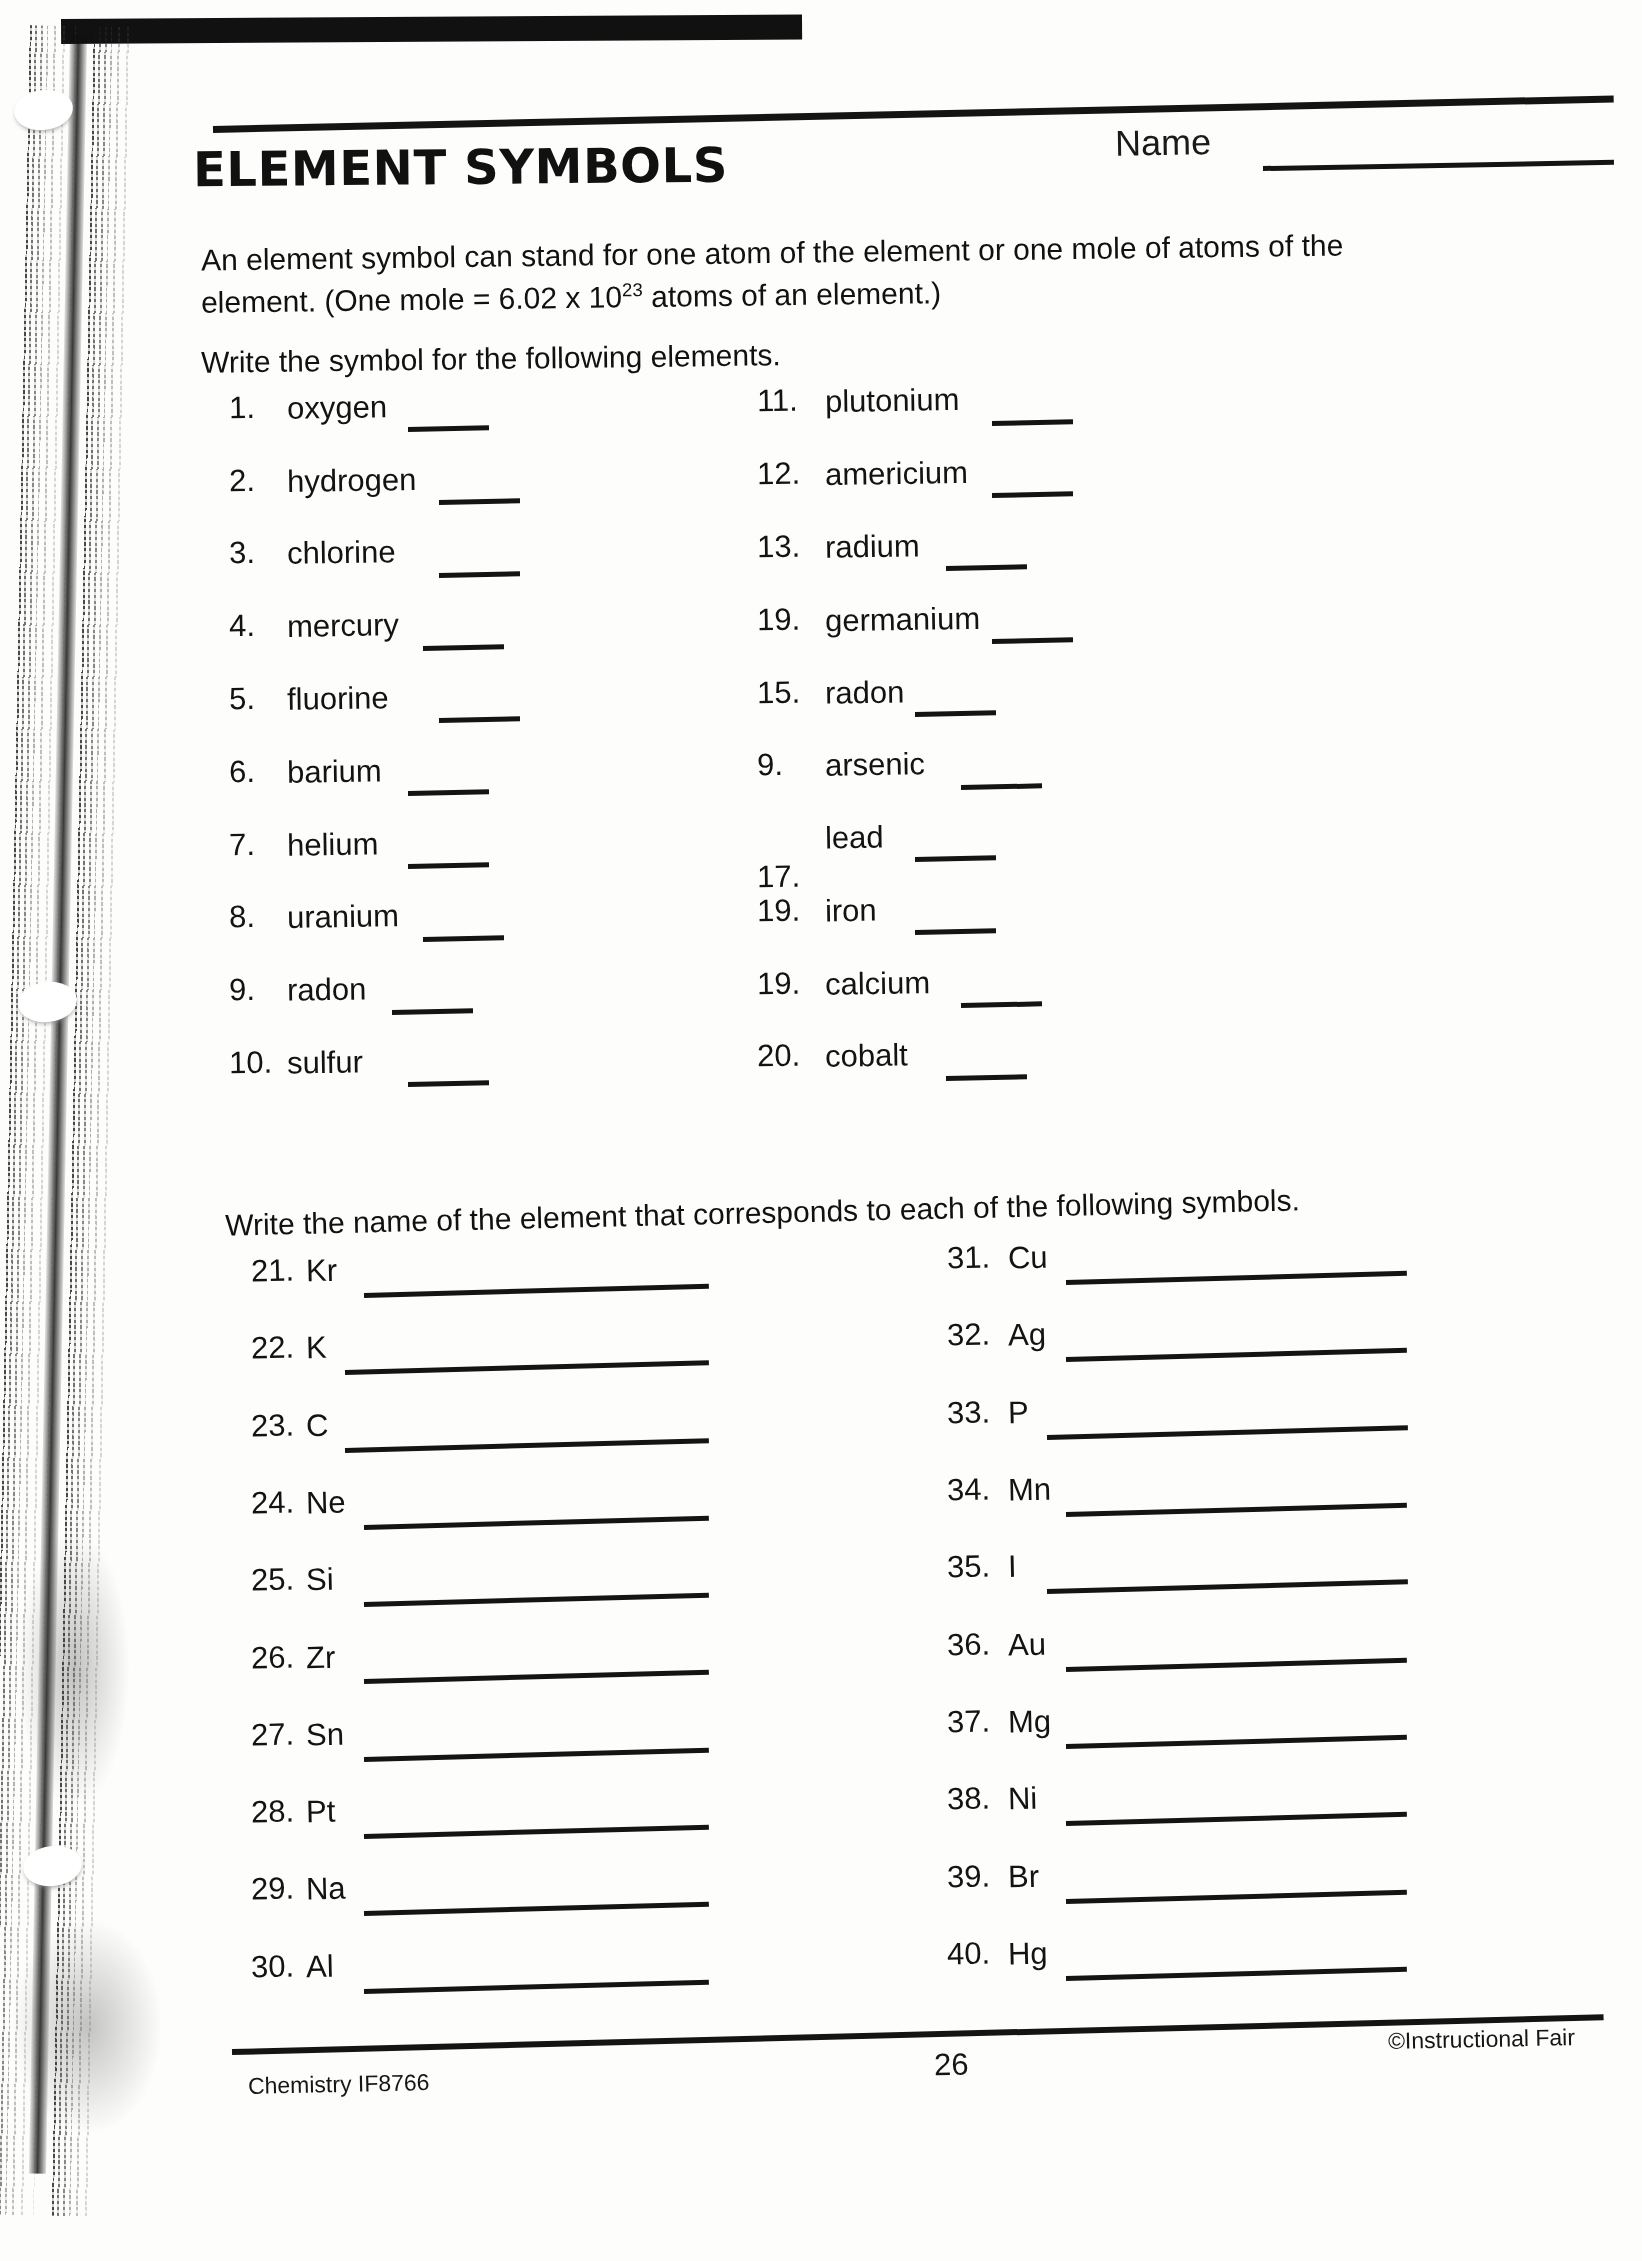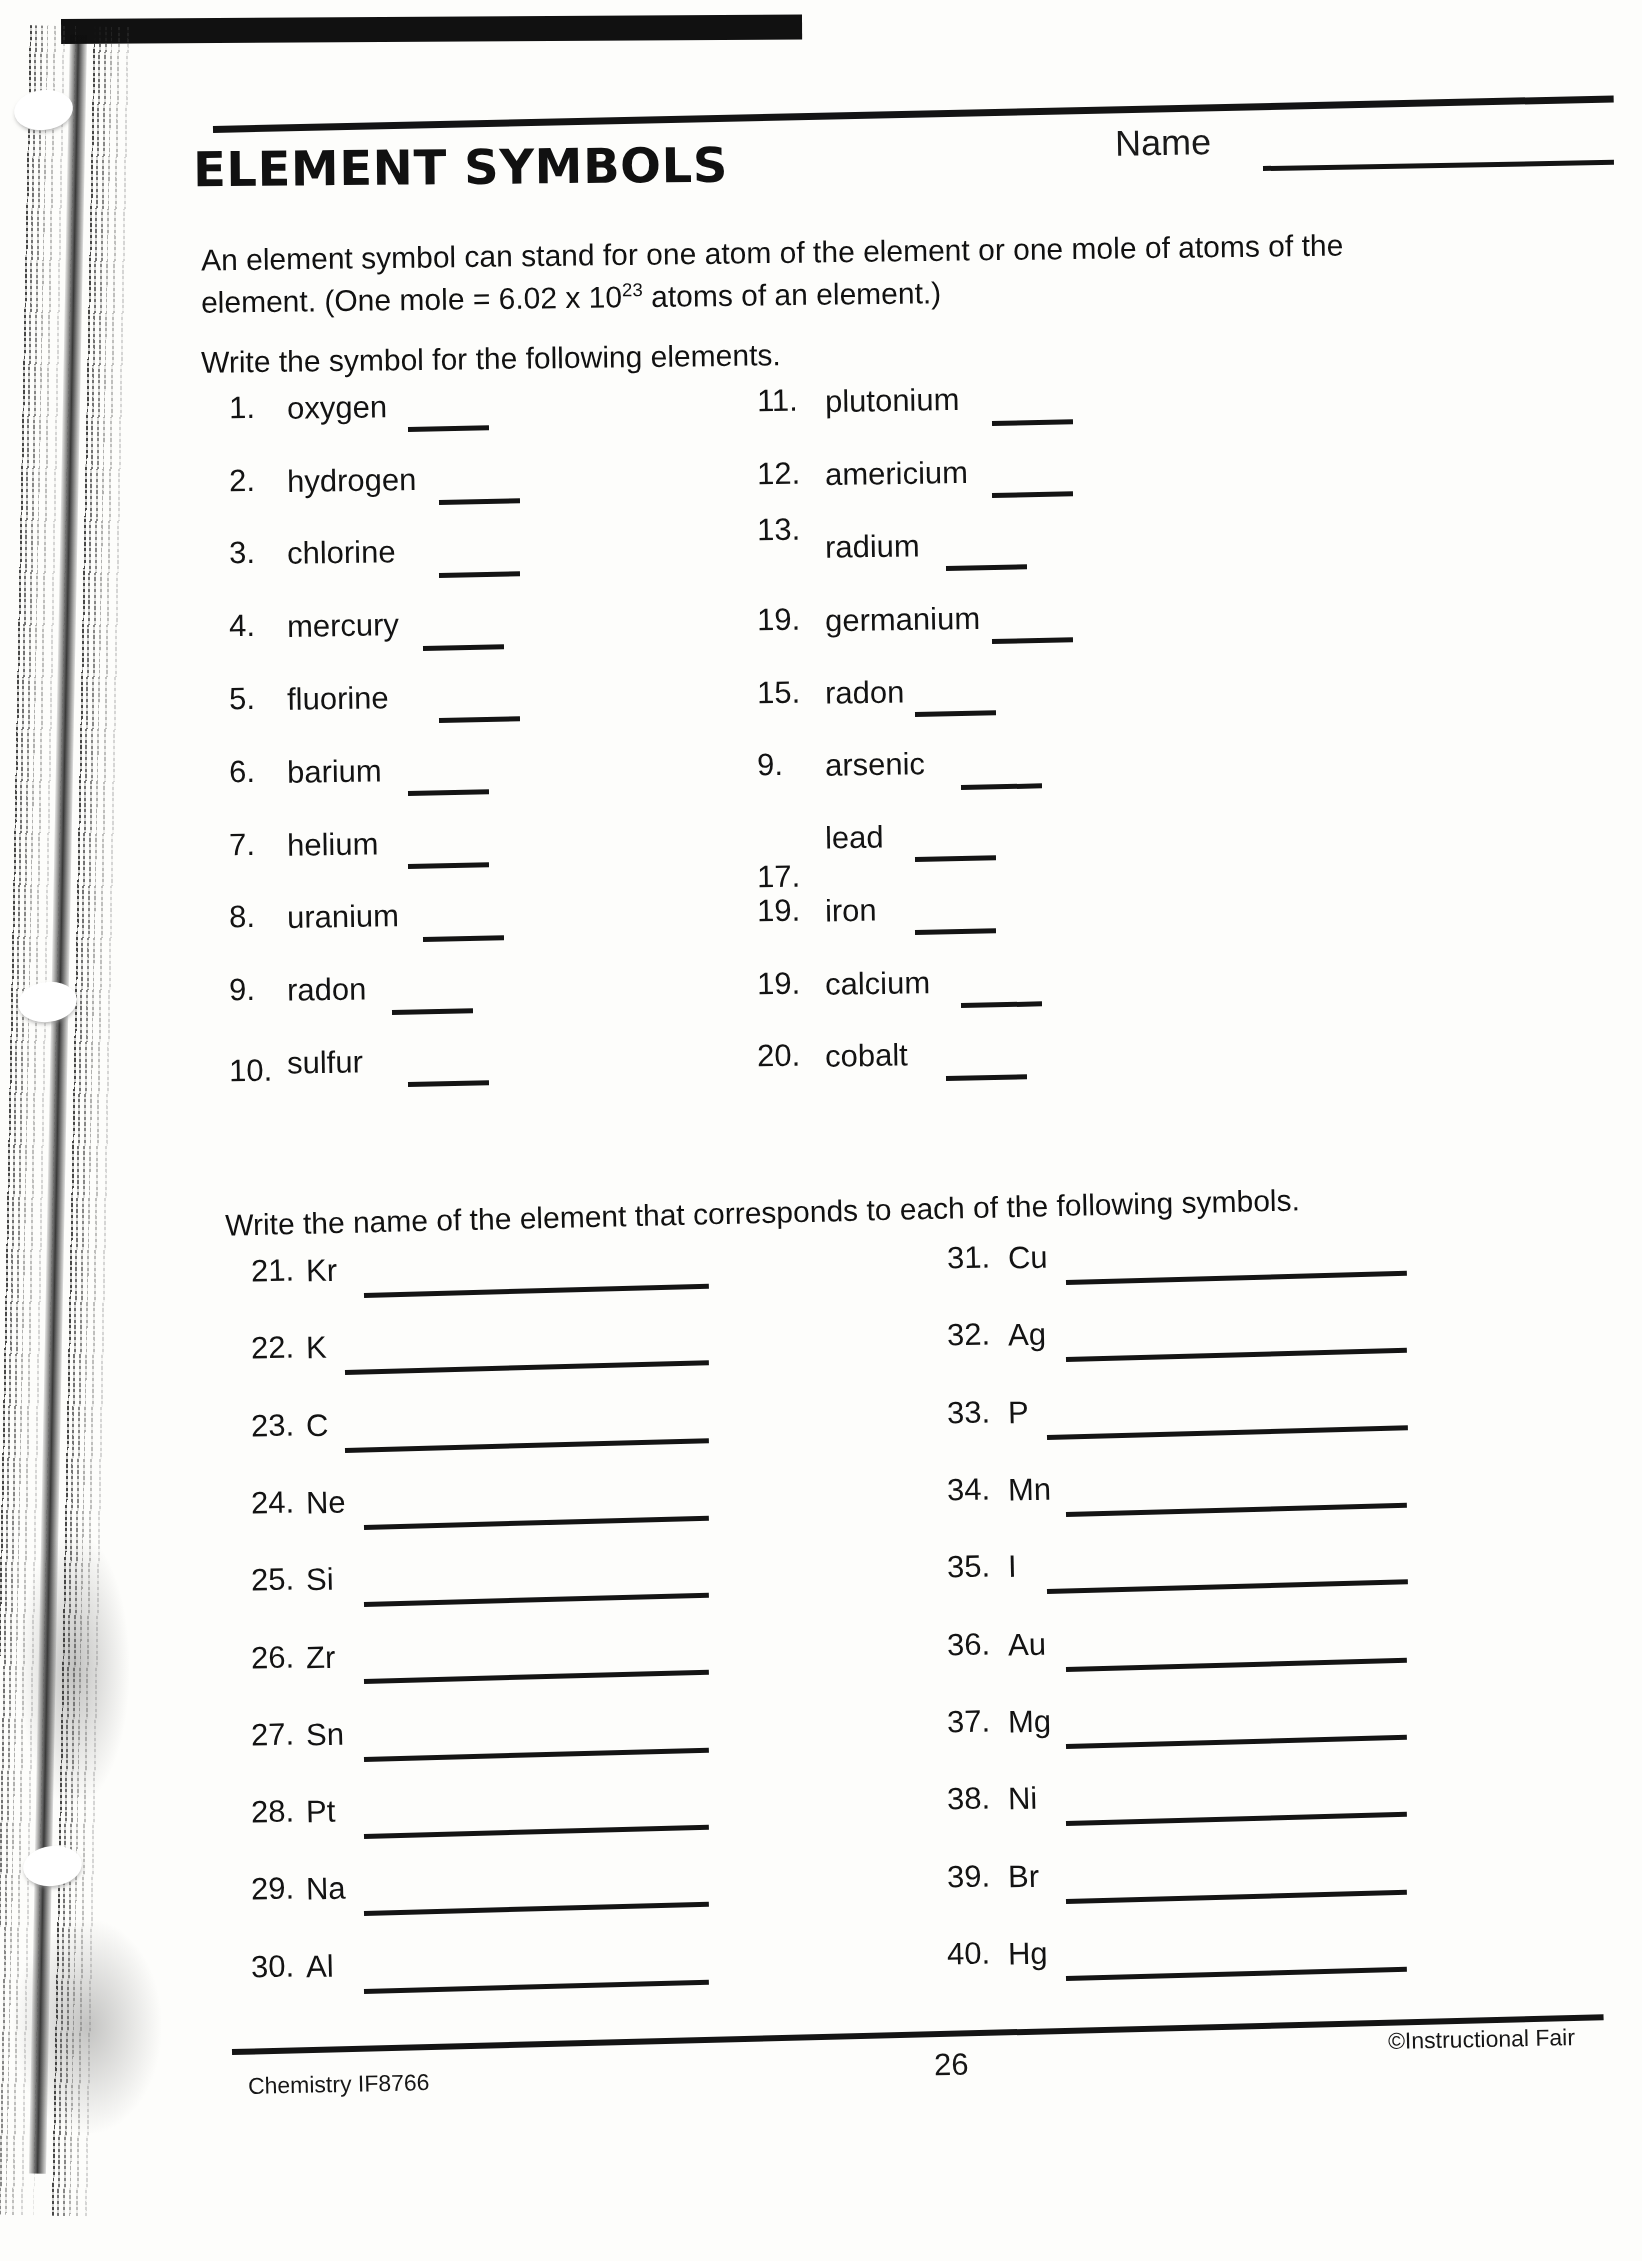--- a/index.html
+++ b/index.html
@@ -224,32 +224,32 @@
         <div class="blank" style="width: 81px; left: 408px; top: 791px; transform: rotate(-1.15deg);"></div>
         <div class="qnum" style="left: 229px; top: 827px; transform: rotate(-0.9deg);">7.</div>
         <div class="qlabel" style="left: 287px; top: 827px; transform: rotate(-0.9deg);">helium</div>
         <div class="blank" style="width: 81px; left: 408px; top: 864px; transform: rotate(-1.15deg);"></div>
         <div class="qnum" style="left: 229px; top: 899px; transform: rotate(-0.9deg);">8.</div>
         <div class="qlabel" style="left: 287px; top: 899px; transform: rotate(-0.9deg);">uranium</div>
         <div class="blank" style="width: 81px; left: 423px; top: 937px; transform: rotate(-1.15deg);"></div>
         <div class="qnum" style="left: 229px; top: 972px; transform: rotate(-0.9deg);">9.</div>
         <div class="qlabel" style="left: 287px; top: 972px; transform: rotate(-0.9deg);">radon</div>
         <div class="blank" style="width: 81px; left: 392px; top: 1010px; transform: rotate(-1.15deg);"></div>
-        <div class="qnum" style="left: 229px; top: 1045px; transform: rotate(-0.9deg); margin-top: 8px;">10.</div>
+        <div class="qnum" style="left: 229px; top: 1045px; transform: rotate(-0.9deg);">10.</div>
         <div class="qlabel" style="left: 287px; top: 1045px; transform: rotate(-0.9deg);">sulfur</div>
         <div class="blank" style="width: 81px; left: 408px; top: 1082px; transform: rotate(-1.15deg);"></div>
       </div>
     <div id="s1-right">
         <div class="qnum" style="left: 757px; top: 383px; transform: rotate(-0.9deg);">11.</div>
         <div class="qlabel" style="left: 825px; top: 383px; transform: rotate(-0.9deg);">plutonium</div>
         <div class="blank" style="width: 81px; left: 992px; top: 421px; transform: rotate(-1.15deg);"></div>
         <div class="qnum" style="left: 757px; top: 456px; transform: rotate(-0.9deg);">12.</div>
         <div class="qlabel" style="left: 825px; top: 456px; transform: rotate(-0.9deg);">americium</div>
         <div class="blank" style="width: 81px; left: 992px; top: 493px; transform: rotate(-1.15deg);"></div>
-        <div class="qnum" style="left: 757px; top: 512px; transform: rotate(-0.9deg); text-align: right;">13.</div>
+        <div class="qnum" style="left: 757px; top: 529px; transform: rotate(-0.9deg); text-align: right;">13.</div>
         <div class="qlabel" style="left: 825px; top: 529px; transform: rotate(-0.9deg);">radium</div>
         <div class="blank" style="width: 81px; left: 946px; top: 566px; transform: rotate(-1.15deg);"></div>
         <div class="qnum" style="left: 757px; top: 602px; transform: rotate(-0.9deg);">19.</div>
         <div class="qlabel" style="left: 825px; top: 602px; transform: rotate(-0.9deg);">germanium</div>
         <div class="blank" style="width: 81px; left: 992px; top: 639px; transform: rotate(-1.15deg);"></div>
         <div class="qnum" style="left: 757px; top: 675px; transform: rotate(-0.9deg);">15.</div>
         <div class="qlabel" style="left: 825px; top: 675px; transform: rotate(-0.9deg);">radon</div>
         <div class="blank" style="width: 81px; left: 915px; top: 712px; transform: rotate(-1.15deg);"></div>
         <div class="qnum" style="left: 757px; top: 747px; transform: rotate(-0.9deg);">9.</div>
         <div class="qlabel" style="left: 825px; top: 747px; transform: rotate(-0.9deg);">arsenic</div>

